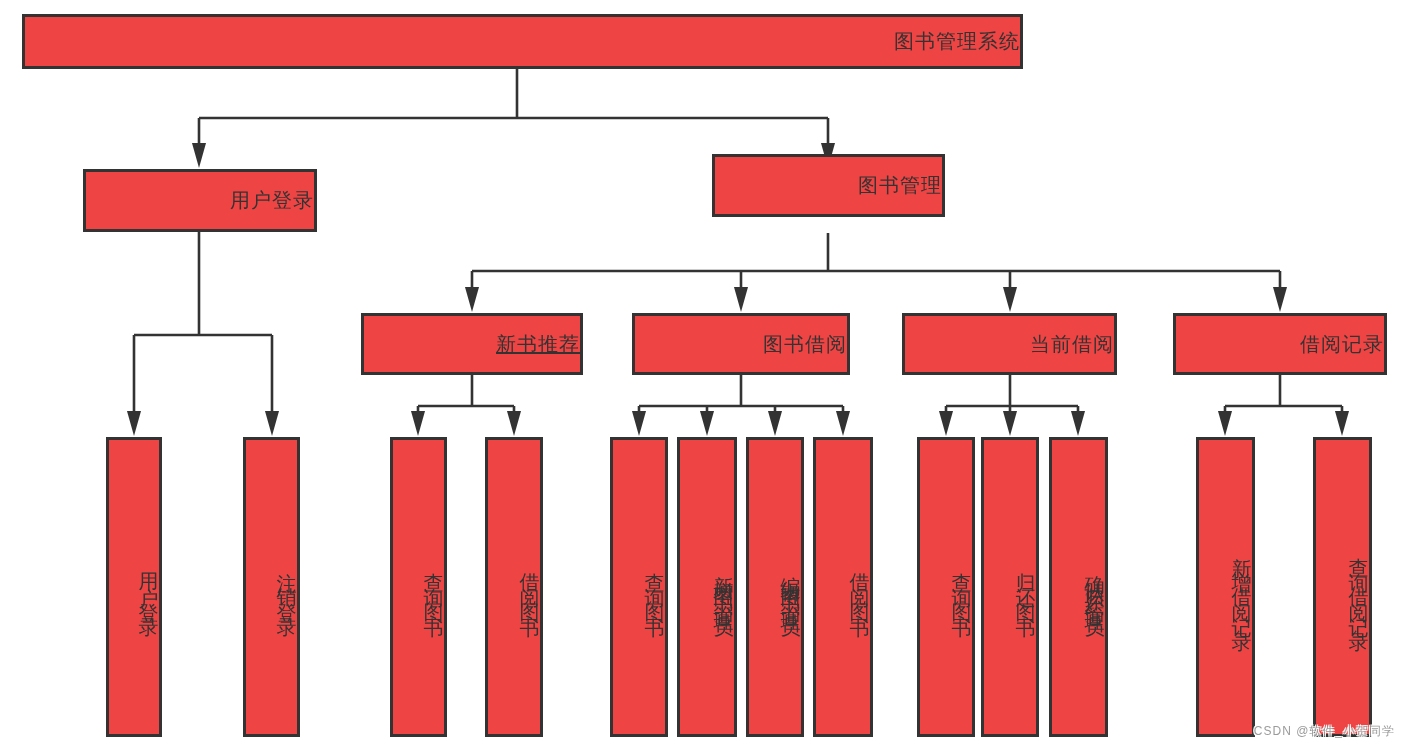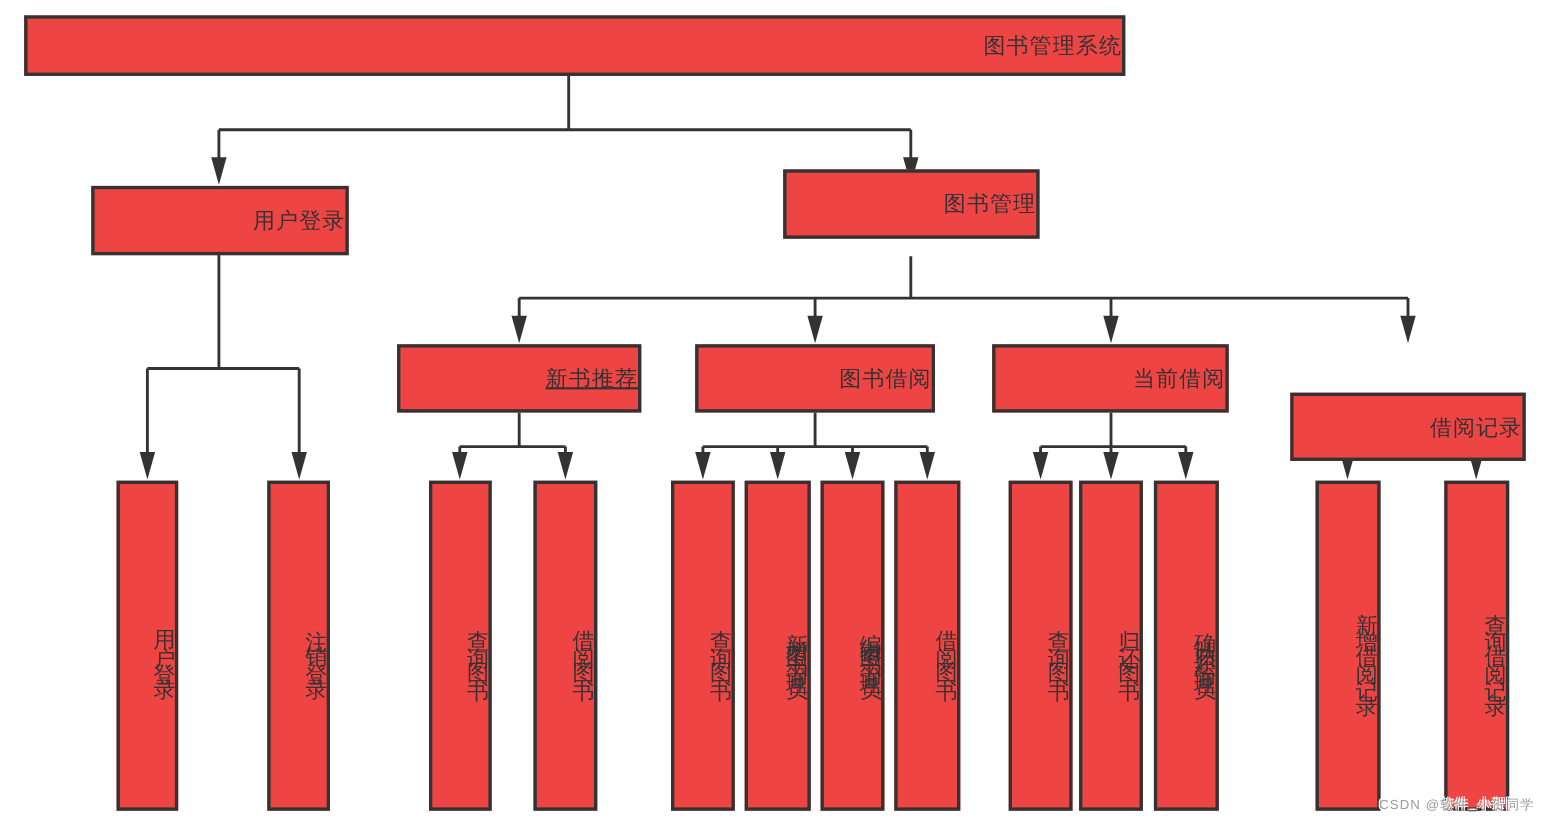--- a/index.html
+++ b/index.html
@@ -117,21 +117,21 @@
 
   <div class="node h" style="left:361px; top:313px; width:222px; height:62px;text-decoration:underline;">
     <span>新书推荐</span>
   </div>
   <div class="node h" style="left:632px; top:313px; width:218px; height:62px;">
     <span>图书借阅</span>
   </div>
   <div class="node h" style="left:902px; top:313px; width:215px; height:62px;">
     <span>当前借阅</span>
   </div>
-  <div class="node h" style="left:1173px; top:313px; width:214px; height:62px;margin-top:44px;">
+  <div class="node h" style="left:1173px; top:313px; width:214px; height:62px;">
     <span>借阅记录</span>
   </div>
 
   <div class="node v" style="left:106px; top:437px; width:56px; height:300px;">
     <span>用户登录</span>
   </div>
   <div class="node v" style="left:243px; top:437px; width:57px; height:300px;">
     <span>注销登录</span>
   </div>
   <div class="node v" style="left:390px; top:437px; width:57px; height:300px;">

